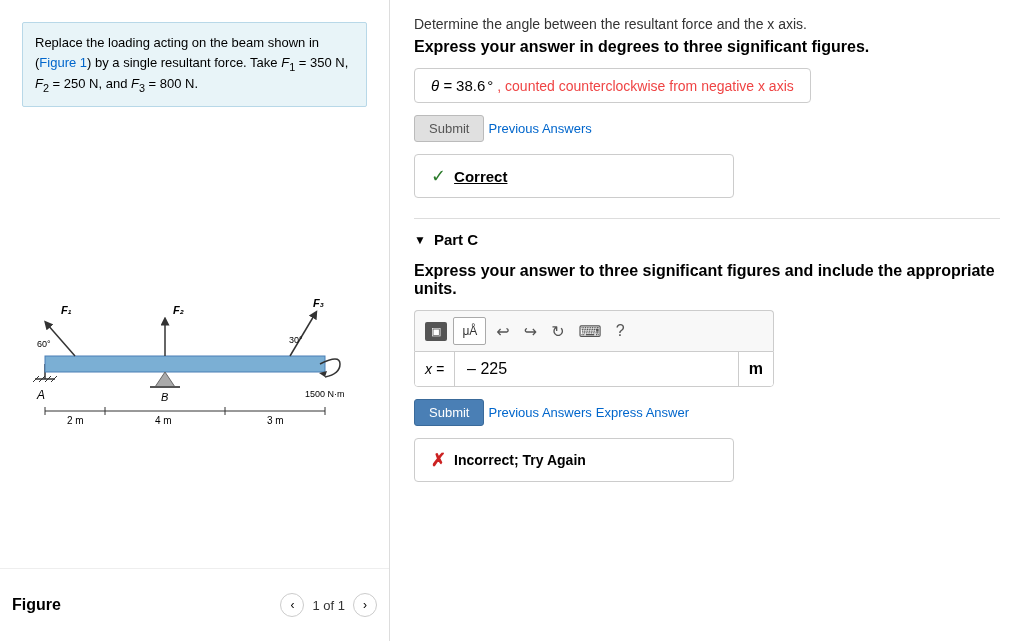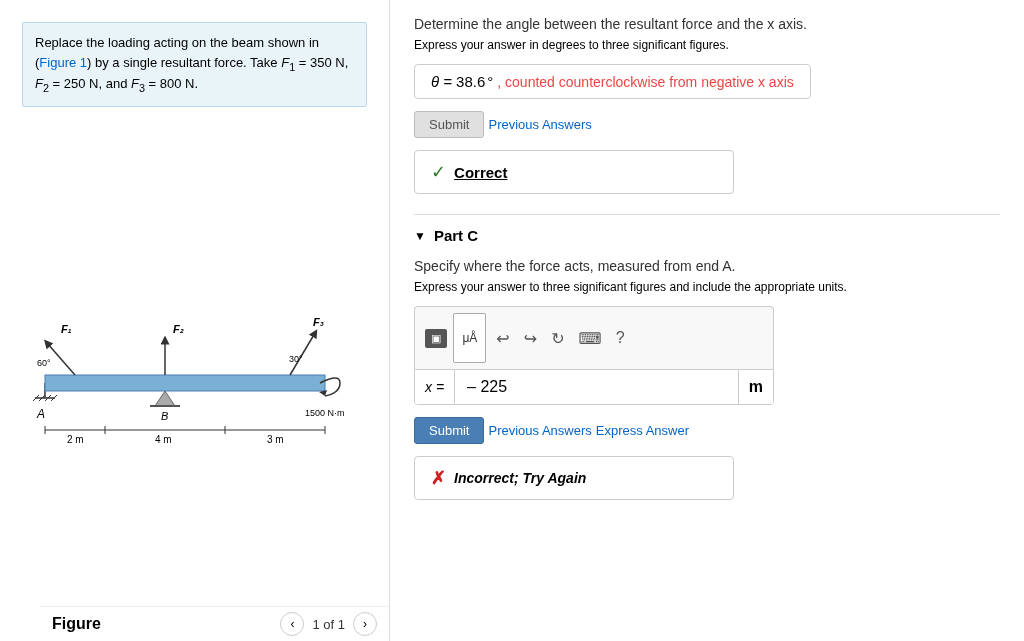--- a/index.html
+++ b/index.html
@@ -22,24 +22,23 @@
       padding: 10px 12px;
       font-size: 13px;
       line-height: 1.5;
       border-radius: 2px;
     }
     .problem-text a { color: #0066cc; text-decoration: none; }
     .figure-header {
       display: flex;
       align-items: center;
       justify-content: space-between;
-      padding: 5px 12px;
+      padding: 24px 12px;
       border-top: 1px solid #eee;
       margin-top: auto;
-      margin-left: 40px;
     }
     .figure-title { font-weight: bold; font-size: 16px; }
     .figure-nav { display: flex; align-items: center; gap: 8px; }
     .nav-btn {
       width: 24px; height: 24px;
       border: 1px solid #ccc;
       background: #fff;
       border-radius: 50%;
       cursor: pointer;
       display: flex; align-items: center; justify-content: center;
@@ -56,21 +55,21 @@
 
     
     .right-panel {
       flex: 1;
       background: #fff;
       overflow-y: auto;
       padding: 16px 24px;
     }
 
     .part-intro { font-size: 14px; color: #333; margin-bottom: 6px; }
-    .part-bold { font-weight: normal; font-size: 12px; margin-bottom: 12px; }
+    .part-bold { font-weight: bold; font-size: 16px; margin-bottom: 12px; }
 
     .answer-box {
       border: 1px solid #ccc;
       border-radius: 4px;
       padding: 8px 16px;
       display: inline-flex;
       align-items: center;
       font-size: 15px;
       margin-bottom: 12px;
       background: #fff;
@@ -121,21 +120,21 @@
       border-radius: 4px;
       padding: 10px 16px;
       display: flex;
       align-items: center;
       gap: 8px;
       max-width: 320px;
       background: #fff;
       margin-top: 12px;
     }
     .incorrect-x { color: #cc2222; font-size: 18px; font-weight: bold; }
-    .incorrect-text { font-weight: bold; font-size: 14px; color: #000; font-style: italic; }
+    .incorrect-text { font-weight: bold; font-size: 14px; color: #000; }
 
     .divider { border: none; border-top: 1px solid #ddd; margin: 12px 0; }
 
     .part-c-header {
       display: flex;
       align-items: center;
       gap: 8px;
       font-weight: bold;
       font-size: 15px;
       margin-bottom: 14px;
@@ -161,21 +160,21 @@
       padding: 3px 6px;
       font-size: 11px;
       cursor: pointer;
       display: flex; align-items: center; gap: 2px;
     }
     .toolbar-btn-outline {
       background: #fff;
       color: #333;
       border: 1px solid #aaa;
       border-radius: 2px;
-      padding: 17px 8px;
+      padding: 6px 8px;
       font-size: 12px;
       cursor: pointer;
     }
     .toolbar-icon-btn {
       background: none;
       border: none;
       cursor: pointer;
       font-size: 16px;
       color: #555;
       padding: 2px 4px;
@@ -316,21 +315,20 @@
   </div>
 
   <hr class="divider">
 
   
   <div class="part-c-header">
     <span class="arrow">▼</span>
     <span>Part C</span>
   </div>
 
-  <p class="part-intro">Specify where the force acts, measured from end A.</p>
   <p class="part-bold">Express your answer to three significant figures and include the appropriate units.</p>
 
   <div class="input-container">
     <div class="input-toolbar">
       <button class="toolbar-btn">
         <span>▣</span>
       </button>
       <button class="toolbar-btn-outline">
         <span>μÅ</span>
       </button>

